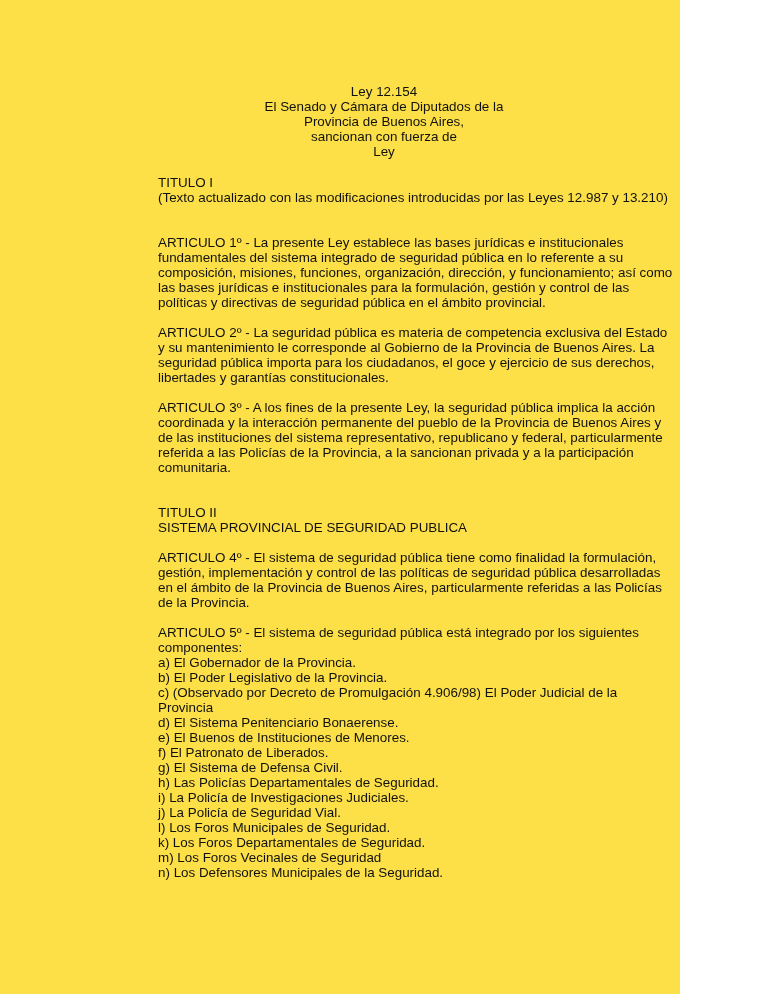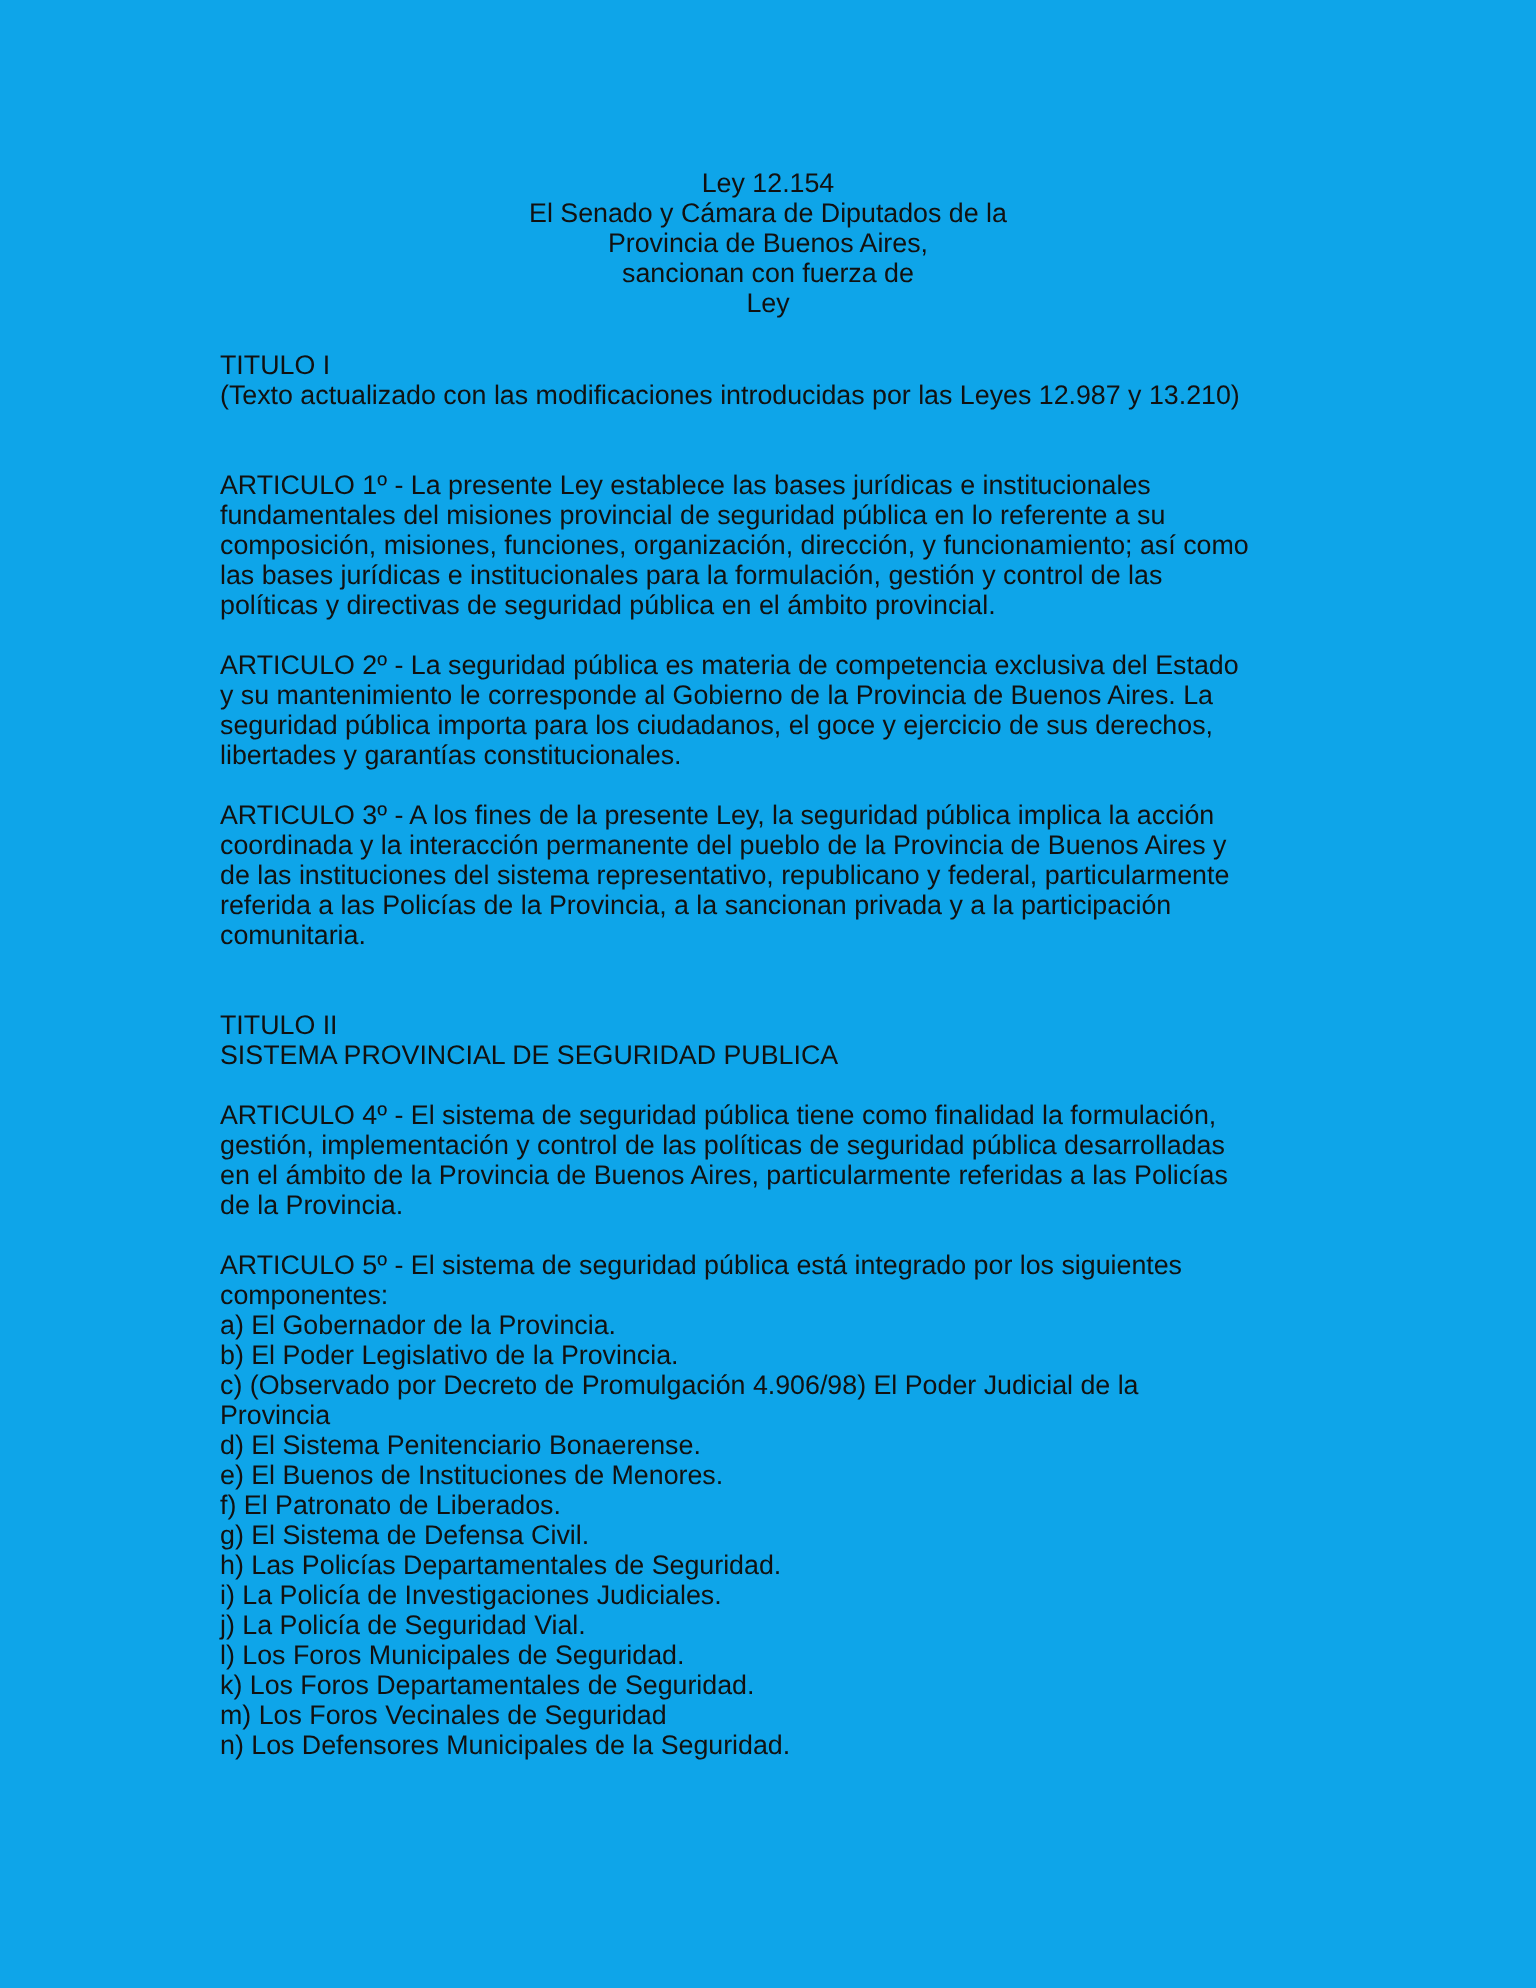--- a/index.html
+++ b/index.html
@@ -14,23 +14,23 @@
       overflow: hidden;
       font-family: "Liberation Sans", sans-serif;
       font-size: 13.4px;
       line-height: 15px;
       color: #111111;
     }
     .page {
       position: absolute;
       left: 0;
       top: 0;
-      width: 768px;
+      width: 680px;
       height: 994px;
-      background: #0ea5e9;
+      background: #fde047;
     }
     .header-block {
       position: absolute;
       top: 84px;
       left: 0;
       width: 768px;
       text-align: center;
     }
     .header-line {
       display: block;
@@ -43,21 +43,21 @@
       top: 175px;
       width: 600px;
     }
     .line {
       display: block;
       height: 15px;
       white-space: nowrap;
     }
     .gap1 { height: 15px; }
     .gap2 { height: 30px; }
-    .section { display: block; }
+    .section { display: block; margin-left: 48px; }
   </style>
 </head>
 <body>
 
 <div class="page">
 
   <div class="header-block">
     <span class="header-line">Ley 12.154</span>
     <span class="header-line">El Senado y Cámara de Diputados de la</span>
     <span class="header-line">Provincia de Buenos Aires,</span>
@@ -69,21 +69,21 @@
 
     <div class="section">
       <span class="line">TITULO I</span>
       <span class="line">(Texto actualizado con las modificaciones introducidas por las Leyes 12.987 y 13.210)</span>
     </div>
 
     <div class="gap2"></div>
 
     <div class="section">
       <span class="line">ARTICULO 1º - La presente Ley establece las bases jurídicas e institucionales</span>
-      <span class="line">fundamentales del misiones provincial de seguridad pública en lo referente a su</span>
+      <span class="line">fundamentales del sistema integrado de seguridad pública en lo referente a su</span>
       <span class="line">composición, misiones, funciones, organización, dirección, y funcionamiento; así como</span>
       <span class="line">las bases jurídicas e institucionales para la formulación, gestión y control de las</span>
       <span class="line">políticas y directivas de seguridad pública en el ámbito provincial.</span>
     </div>
 
     <div class="gap1"></div>
 
     <div class="section">
       <span class="line">ARTICULO 2º - La seguridad pública es materia de competencia exclusiva del Estado</span>
       <span class="line">y su mantenimiento le corresponde al Gobierno de la Provincia de Buenos Aires. La</span>

